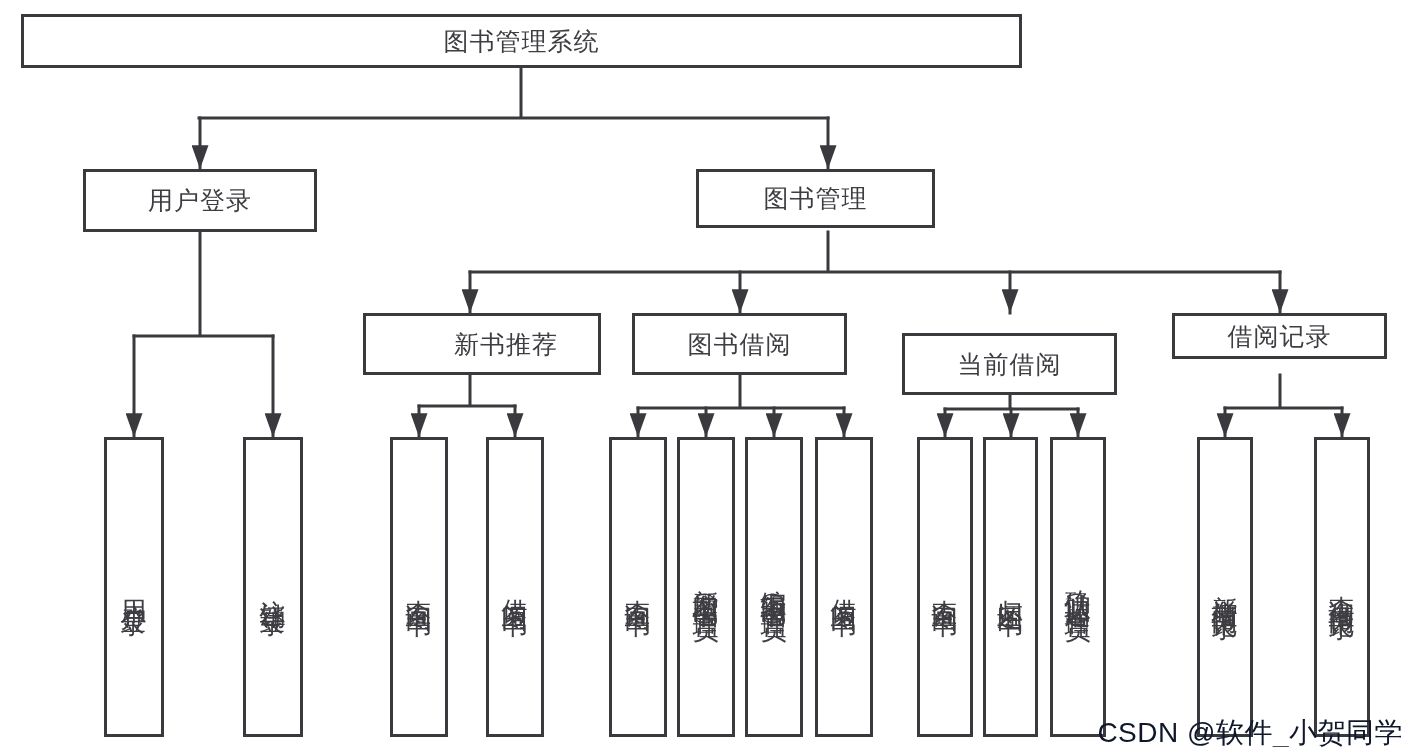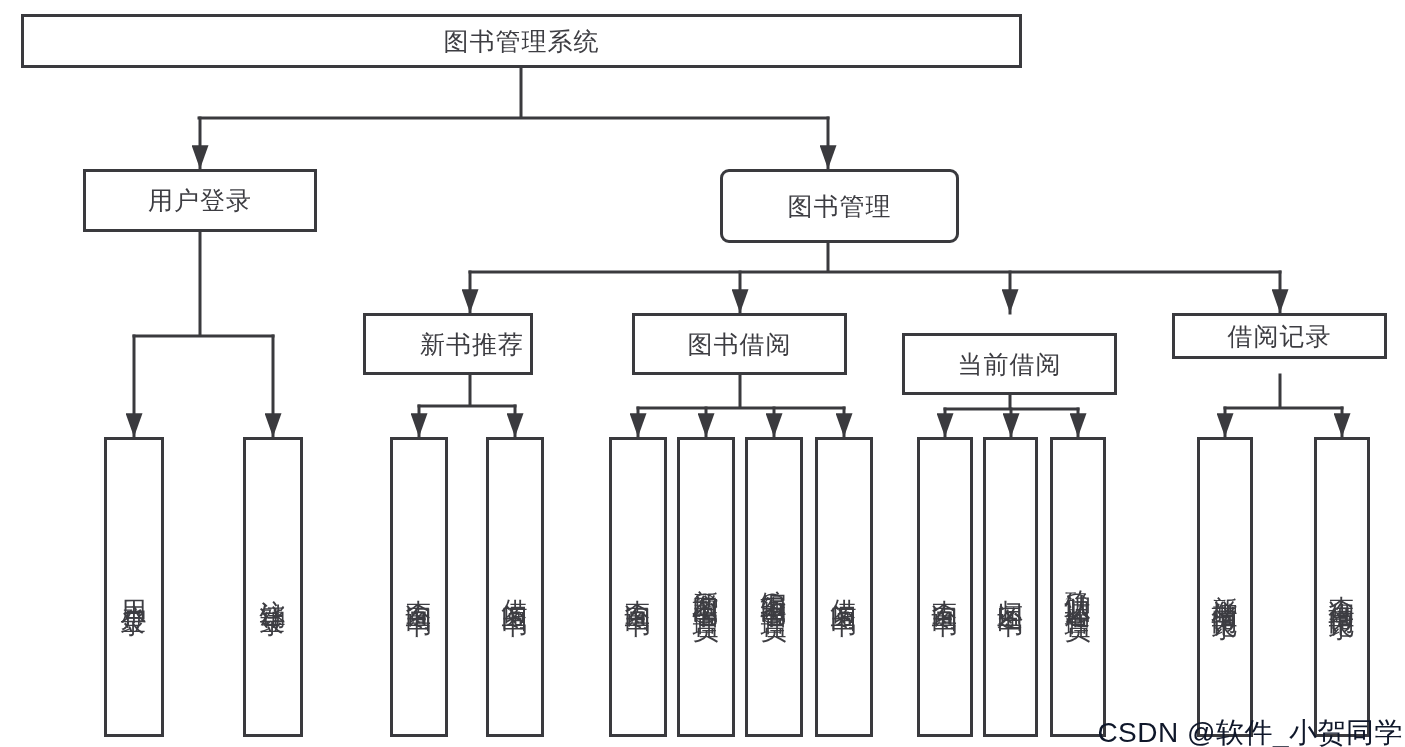--- a/index.html
+++ b/index.html
@@ -87,23 +87,23 @@
 
       <path d="M1280 375 V408 M1225 408 H1342"></path>
       <line x1="1225" y1="408" x2="1225" y2="437" marker-end="url(#ah)"></line>
       <line x1="1342" y1="408" x2="1342" y2="437" marker-end="url(#ah)"></line>
     </g>
   </svg>
 
   <div class="node hnode" style="left:21px; top:14px; width:1001px; height:54px;">图书管理系统</div>
 
   <div class="node hnode" style="left:83px; top:169px; width:234px; height:63px;">用户登录</div>
-  <div class="node hnode" style="left:720px; top:169px; width:239px; height:74px;border-radius:9px;">图书管理</div>
+  <div class="node hnode" style="left:696px; top:169px; width:239px; height:59px;">图书管理</div>
 
-  <div class="node hnode" style="left:363px; top:313px; width:170px; height:62px;padding-left:48px;">新书推荐</div>
+  <div class="node hnode" style="left:363px; top:313px; width:238px; height:62px;padding-left:48px;">新书推荐</div>
   <div class="node hnode" style="left:632px; top:313px; width:215px; height:62px;font-family:Liberation Mono, monospace;">图书借阅</div>
   <div class="node hnode" style="left:902px; top:313px; width:215px; height:62px;margin-top:20px;">当前借阅</div>
   <div class="node hnode" style="left:1172px; top:313px; width:215px; height:46px;">借阅记录</div>
 
   <div class="node vnode" style="left:104px; top:437px; width:60px; height:300px;">
     <span class="vtext">用户登录</span>
   </div>
   <div class="node vnode" style="left:243px; top:437px; width:60px; height:300px;">
     <span class="vtext">注销登录</span>
   </div>

